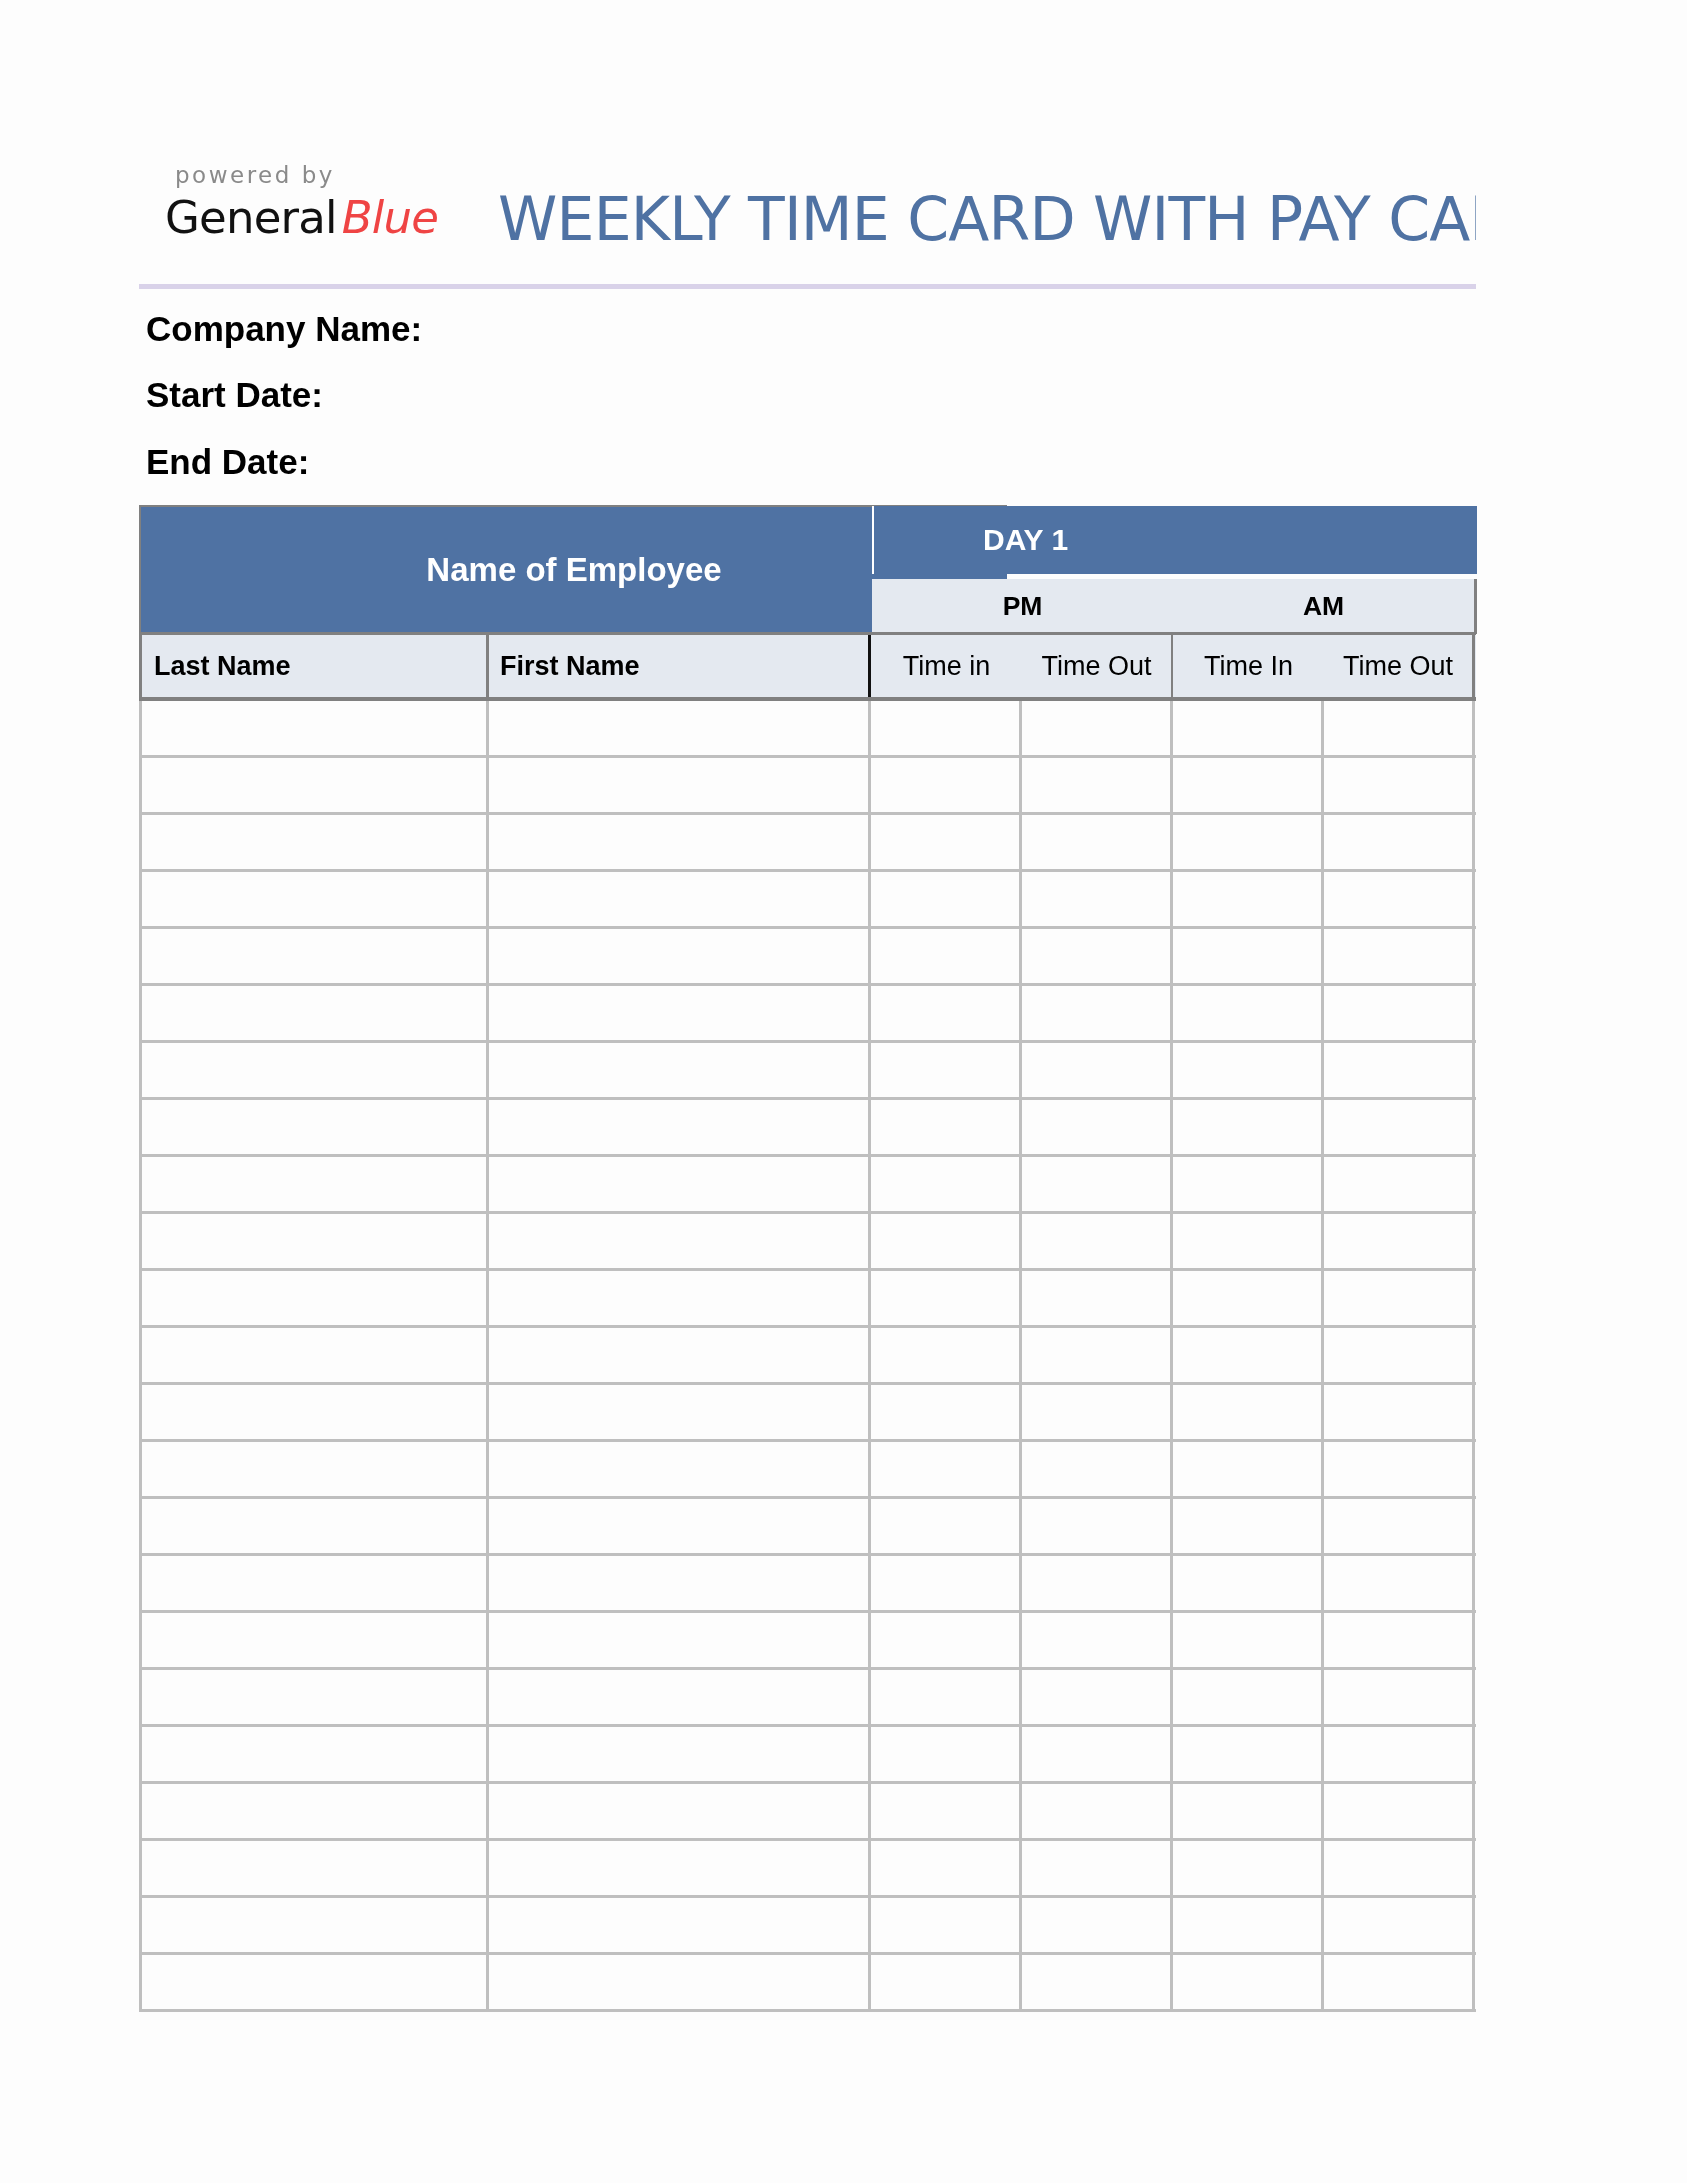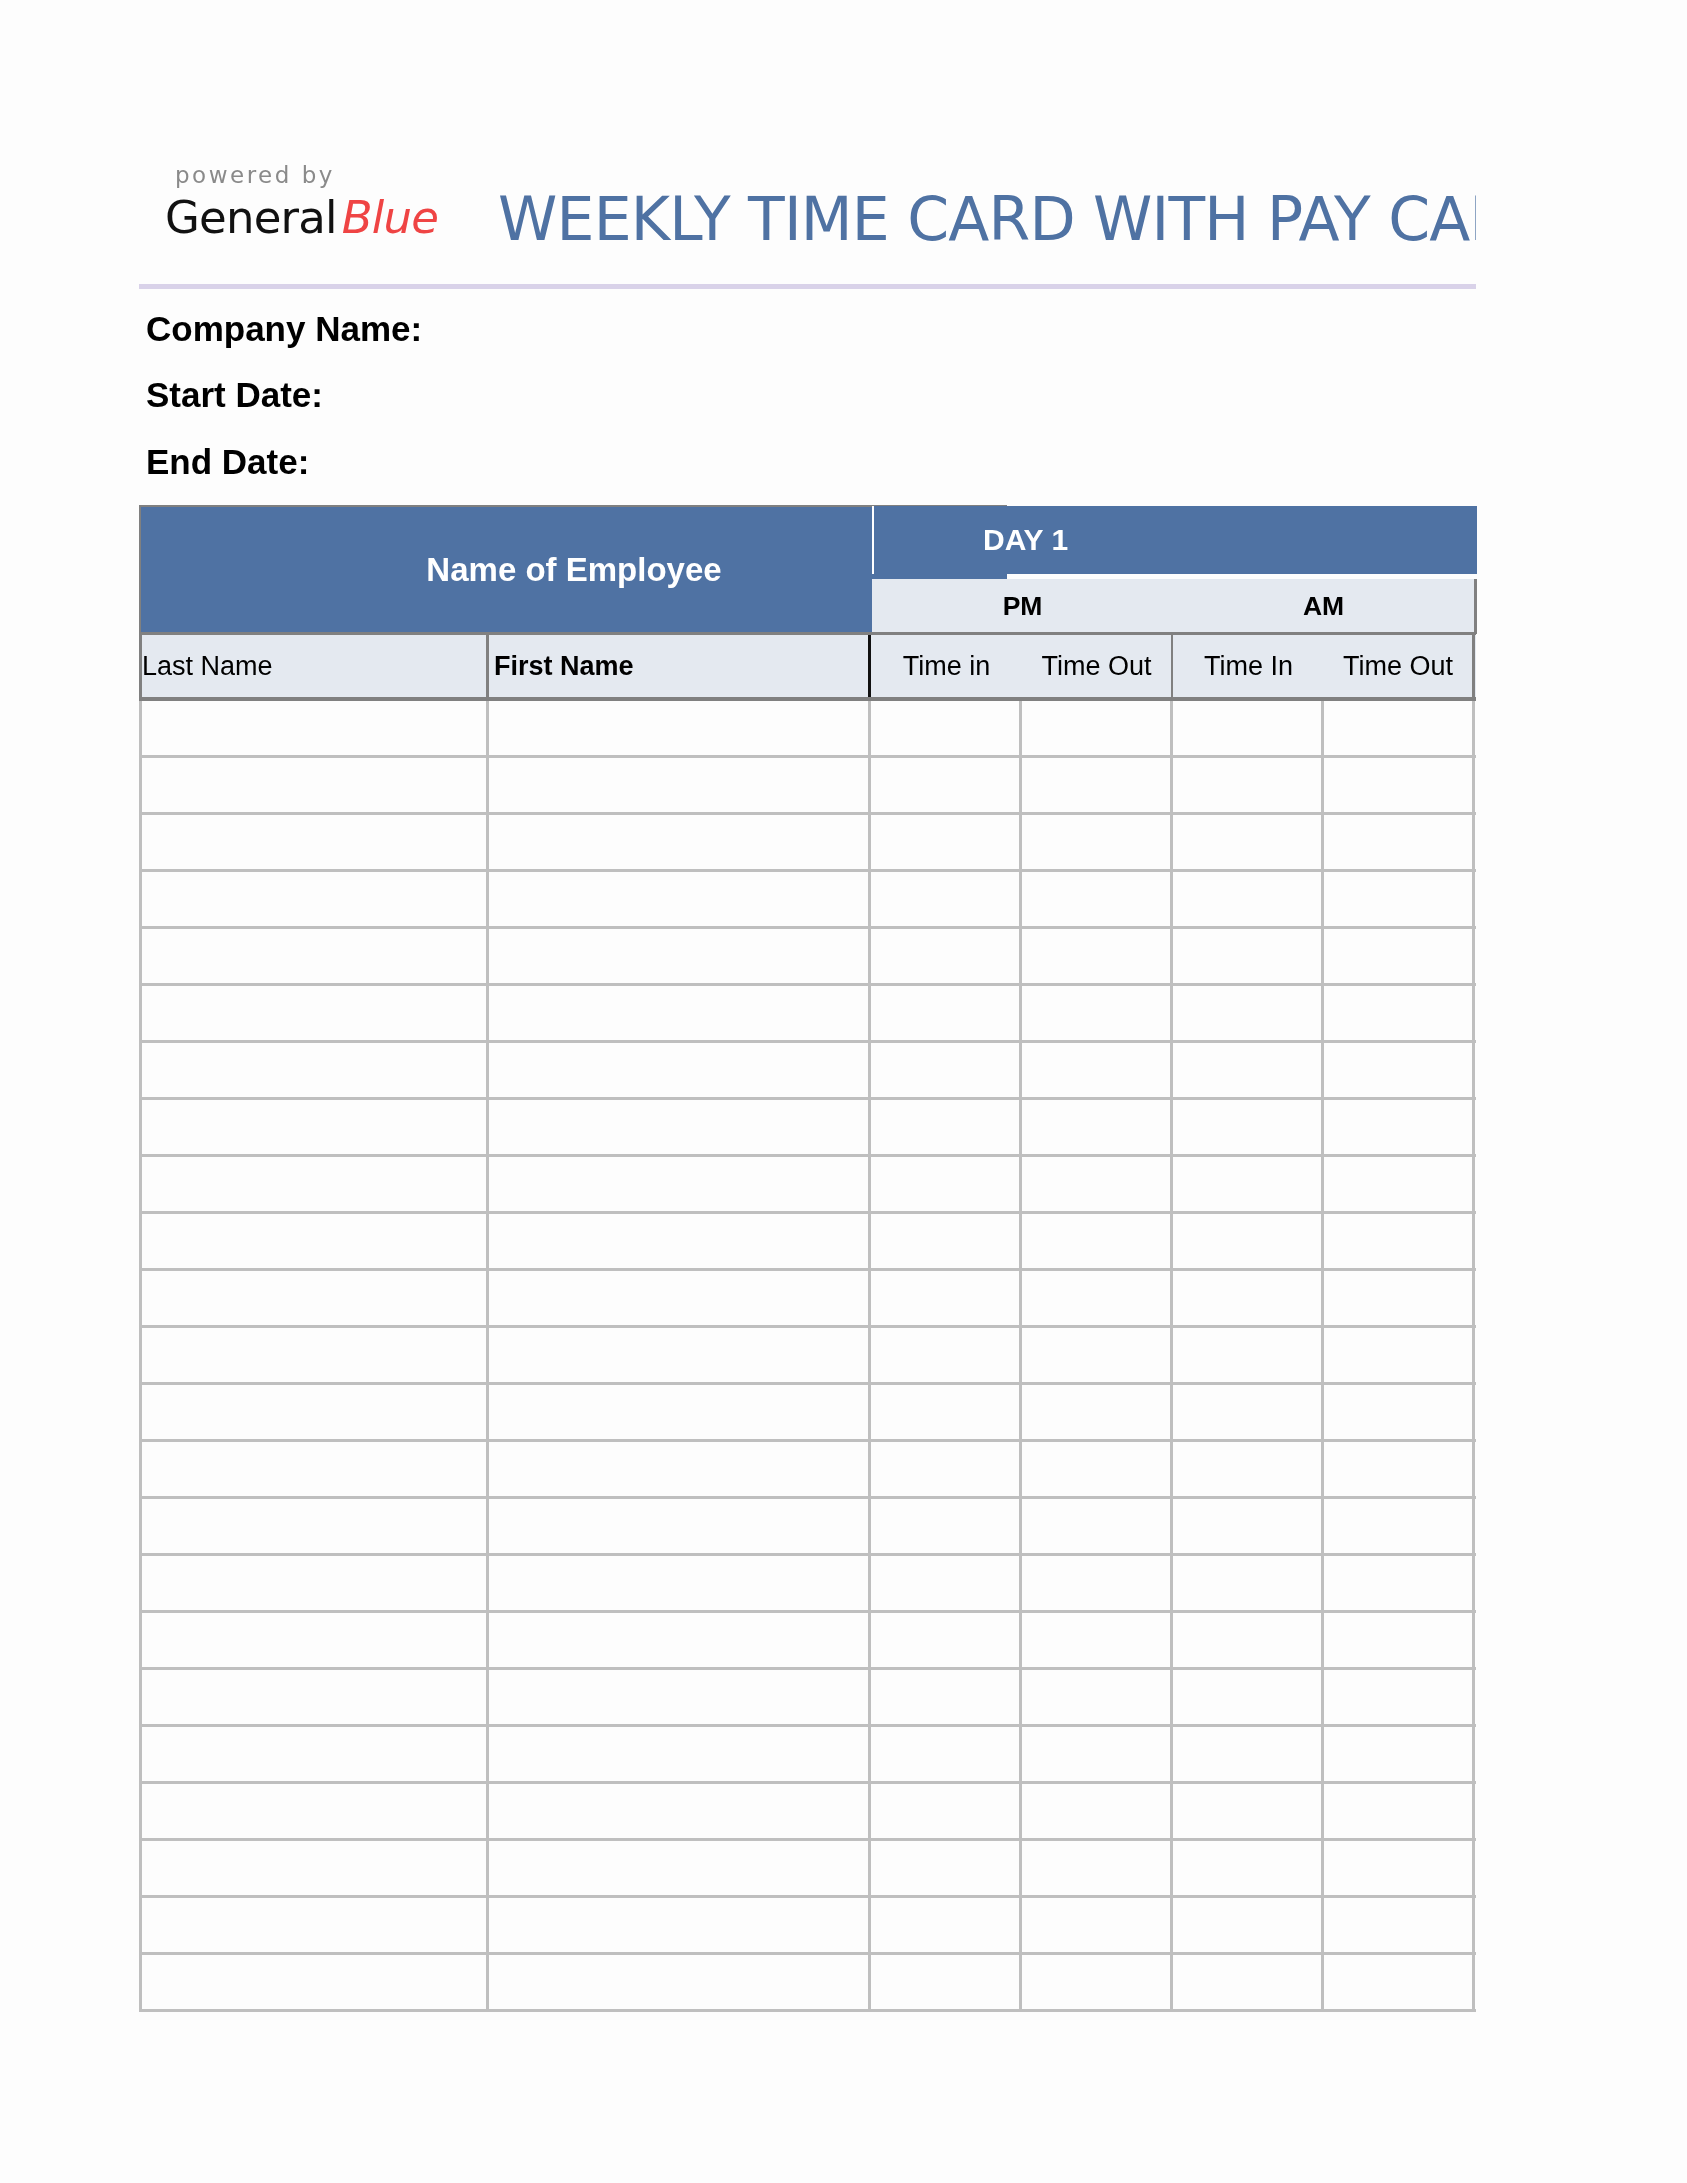--- a/index.html
+++ b/index.html
@@ -32,22 +32,22 @@
   .hdr-ampm {
     position:absolute; left:733px; top:74px; width:605px; height:55px; background:#e4e9f0;
     border-right:3.3px solid #808080; box-sizing:border-box; display:flex;
   }
   .hdr-ampm div { flex:1; display:flex; align-items:center; justify-content:center; font-weight:bold; font-size:26.5px; }
   .sub {
     position:absolute; left:0; top:127px; width:1337px; height:69px; display:flex;
     background:#e4e9f0; border-top:3.3px solid #808080; border-bottom:4.1px solid #808080; box-sizing:border-box;
   }
   .sub .c { height:100%; display:flex; align-items:center; box-sizing:border-box; font-size:27px; }
-  .sub .last { width:350px; border-left:3.3px solid #808080; border-right:3.3px solid #808080; font-weight:normal; padding-left:0; }
-  .sub .first { width:382px; font-weight:bold; padding-left:5px; border-right:3.3px solid #111; }
+  .sub .last { width:350px; border-left:3.3px solid #808080; border-right:3.3px solid #808080; font-weight:bold; padding-left:12px; }
+  .sub .first { width:382px; font-weight:bold; padding-left:11px; border-right:3.3px solid #111; }
   .sub .t { justify-content:center; }
   .sub .t1 { width:151px; }
   .sub .t2 { width:151px; border-right:2.5px solid #808080; }
   .sub .t3 { width:151px; }
   .sub .t4 { width:151px; border-right:3.3px solid #808080; }
 
   .body { position:absolute; left:0; top:196px; width:1337px; }
   .row { display:flex; height:57px; box-sizing:border-box; border-bottom:3.3px solid #bfbfbf; }
   .row .c { height:100%; box-sizing:border-box; border-right:3.3px solid #bfbfbf; }
   .row .c0 { width:350px; border-left:3.3px solid #bfbfbf; }

